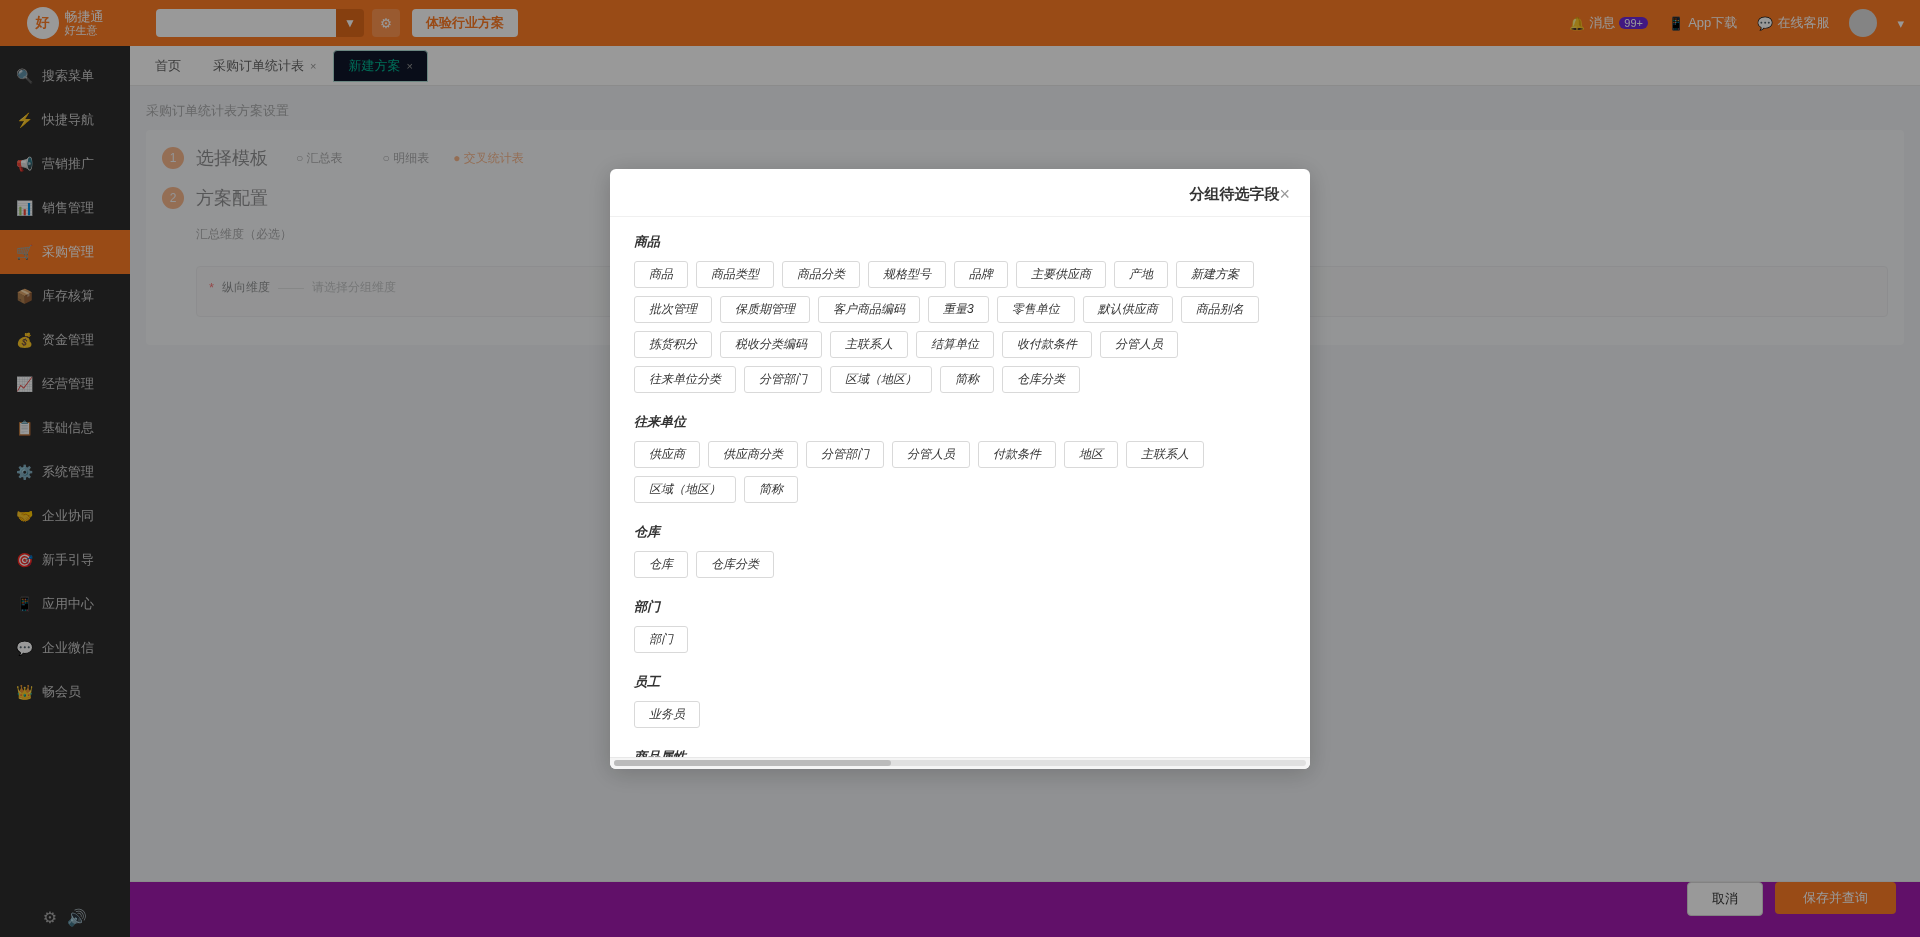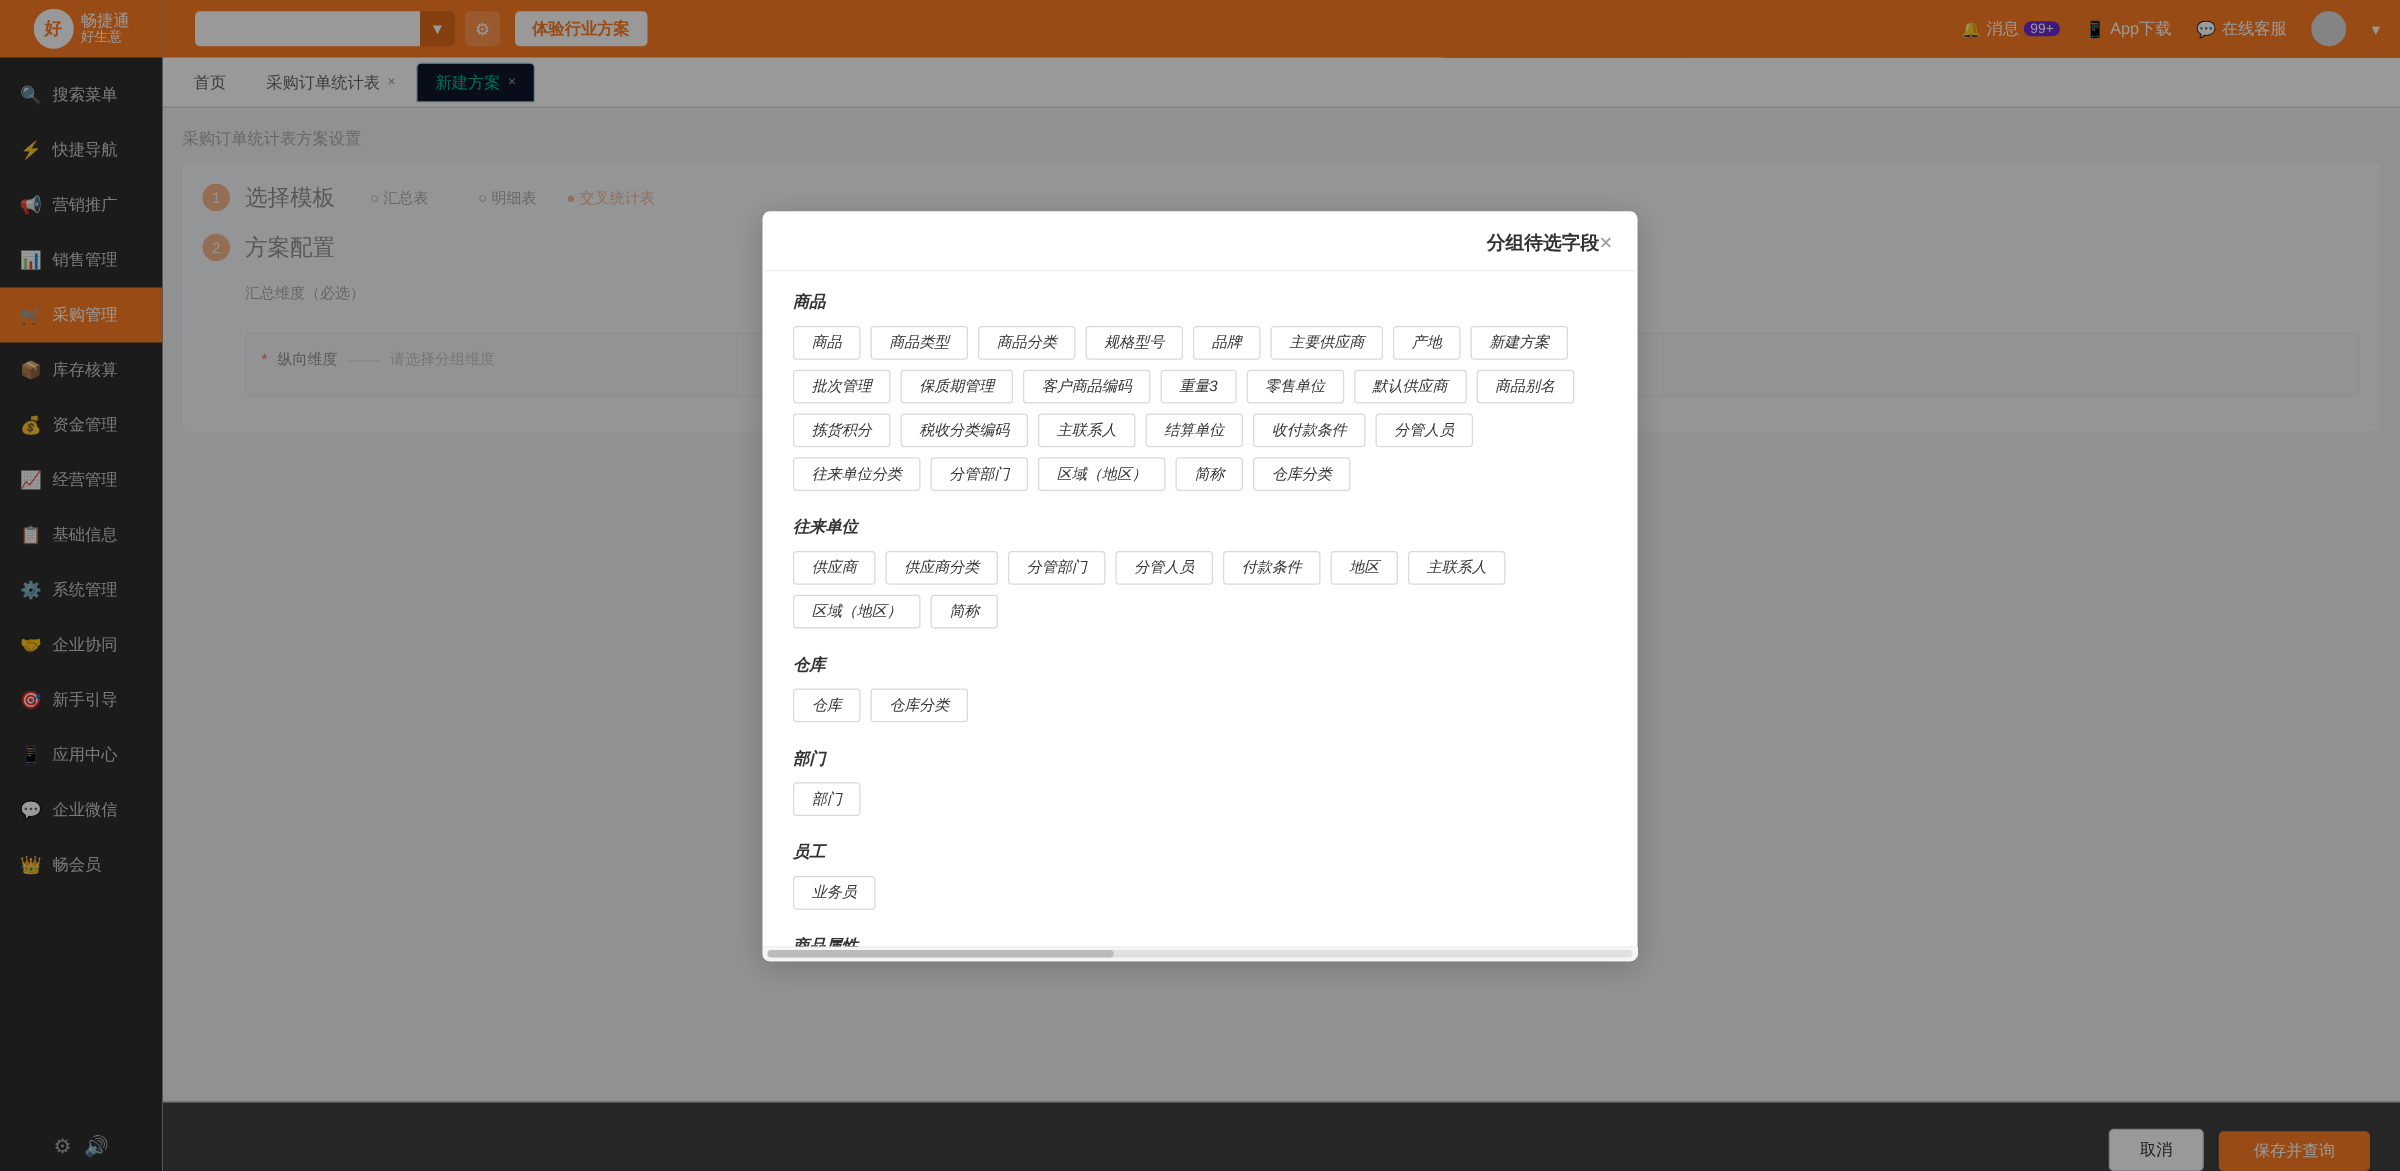--- a/index.html
+++ b/index.html
@@ -294,24 +294,24 @@
       display: flex; align-items: center; justify-content: center;
       flex-shrink: 0;
     }
     .step-label { font-size: 18px; font-weight: normal; color: #333; }
 
     
     .bottom-actions {
       position: fixed;
       bottom: 0; right: 0;
       height: 56px;
-      background: #404040;
+      background: #a21caf;
       border-top: 1px solid #e8e8e8;
       display: flex;
-      align-items: flex-end;
+      align-items: flex-start;
       justify-content: flex-end;
       padding: 0 24px;
       gap: 12px;
       z-index: 50;
       width: calc(100% - 130px);
     }
     .btn-cancel {
       padding: 7px 24px;
       border: 1px solid #d9d9d9;
       border-radius: 4px;

